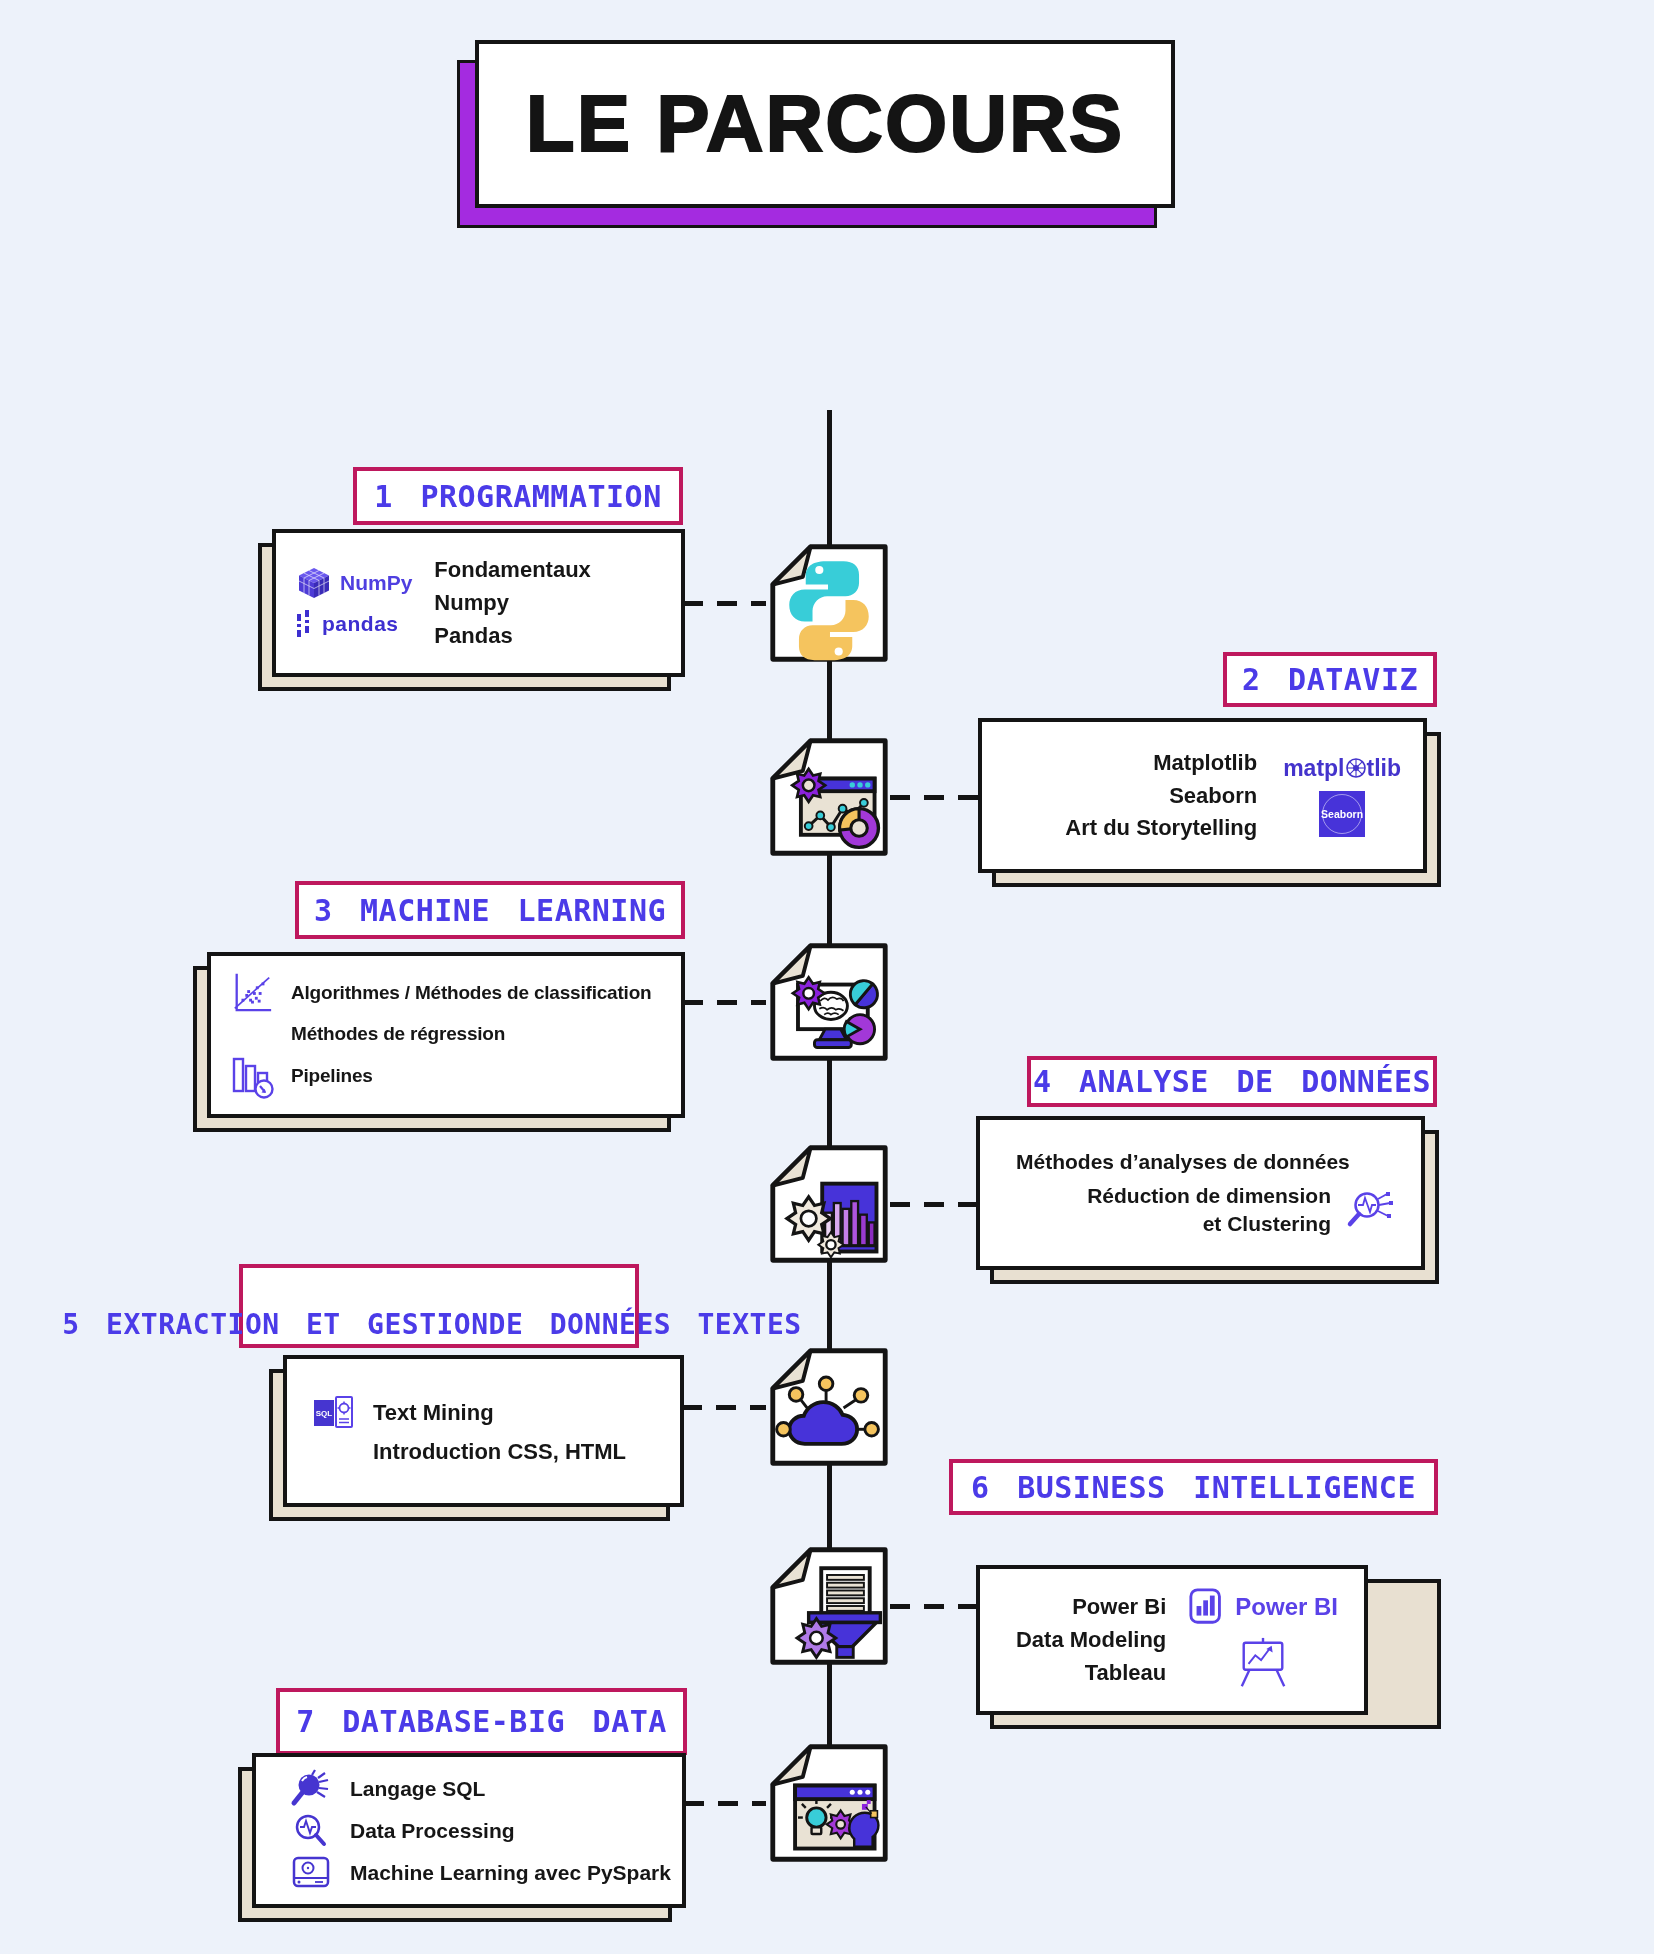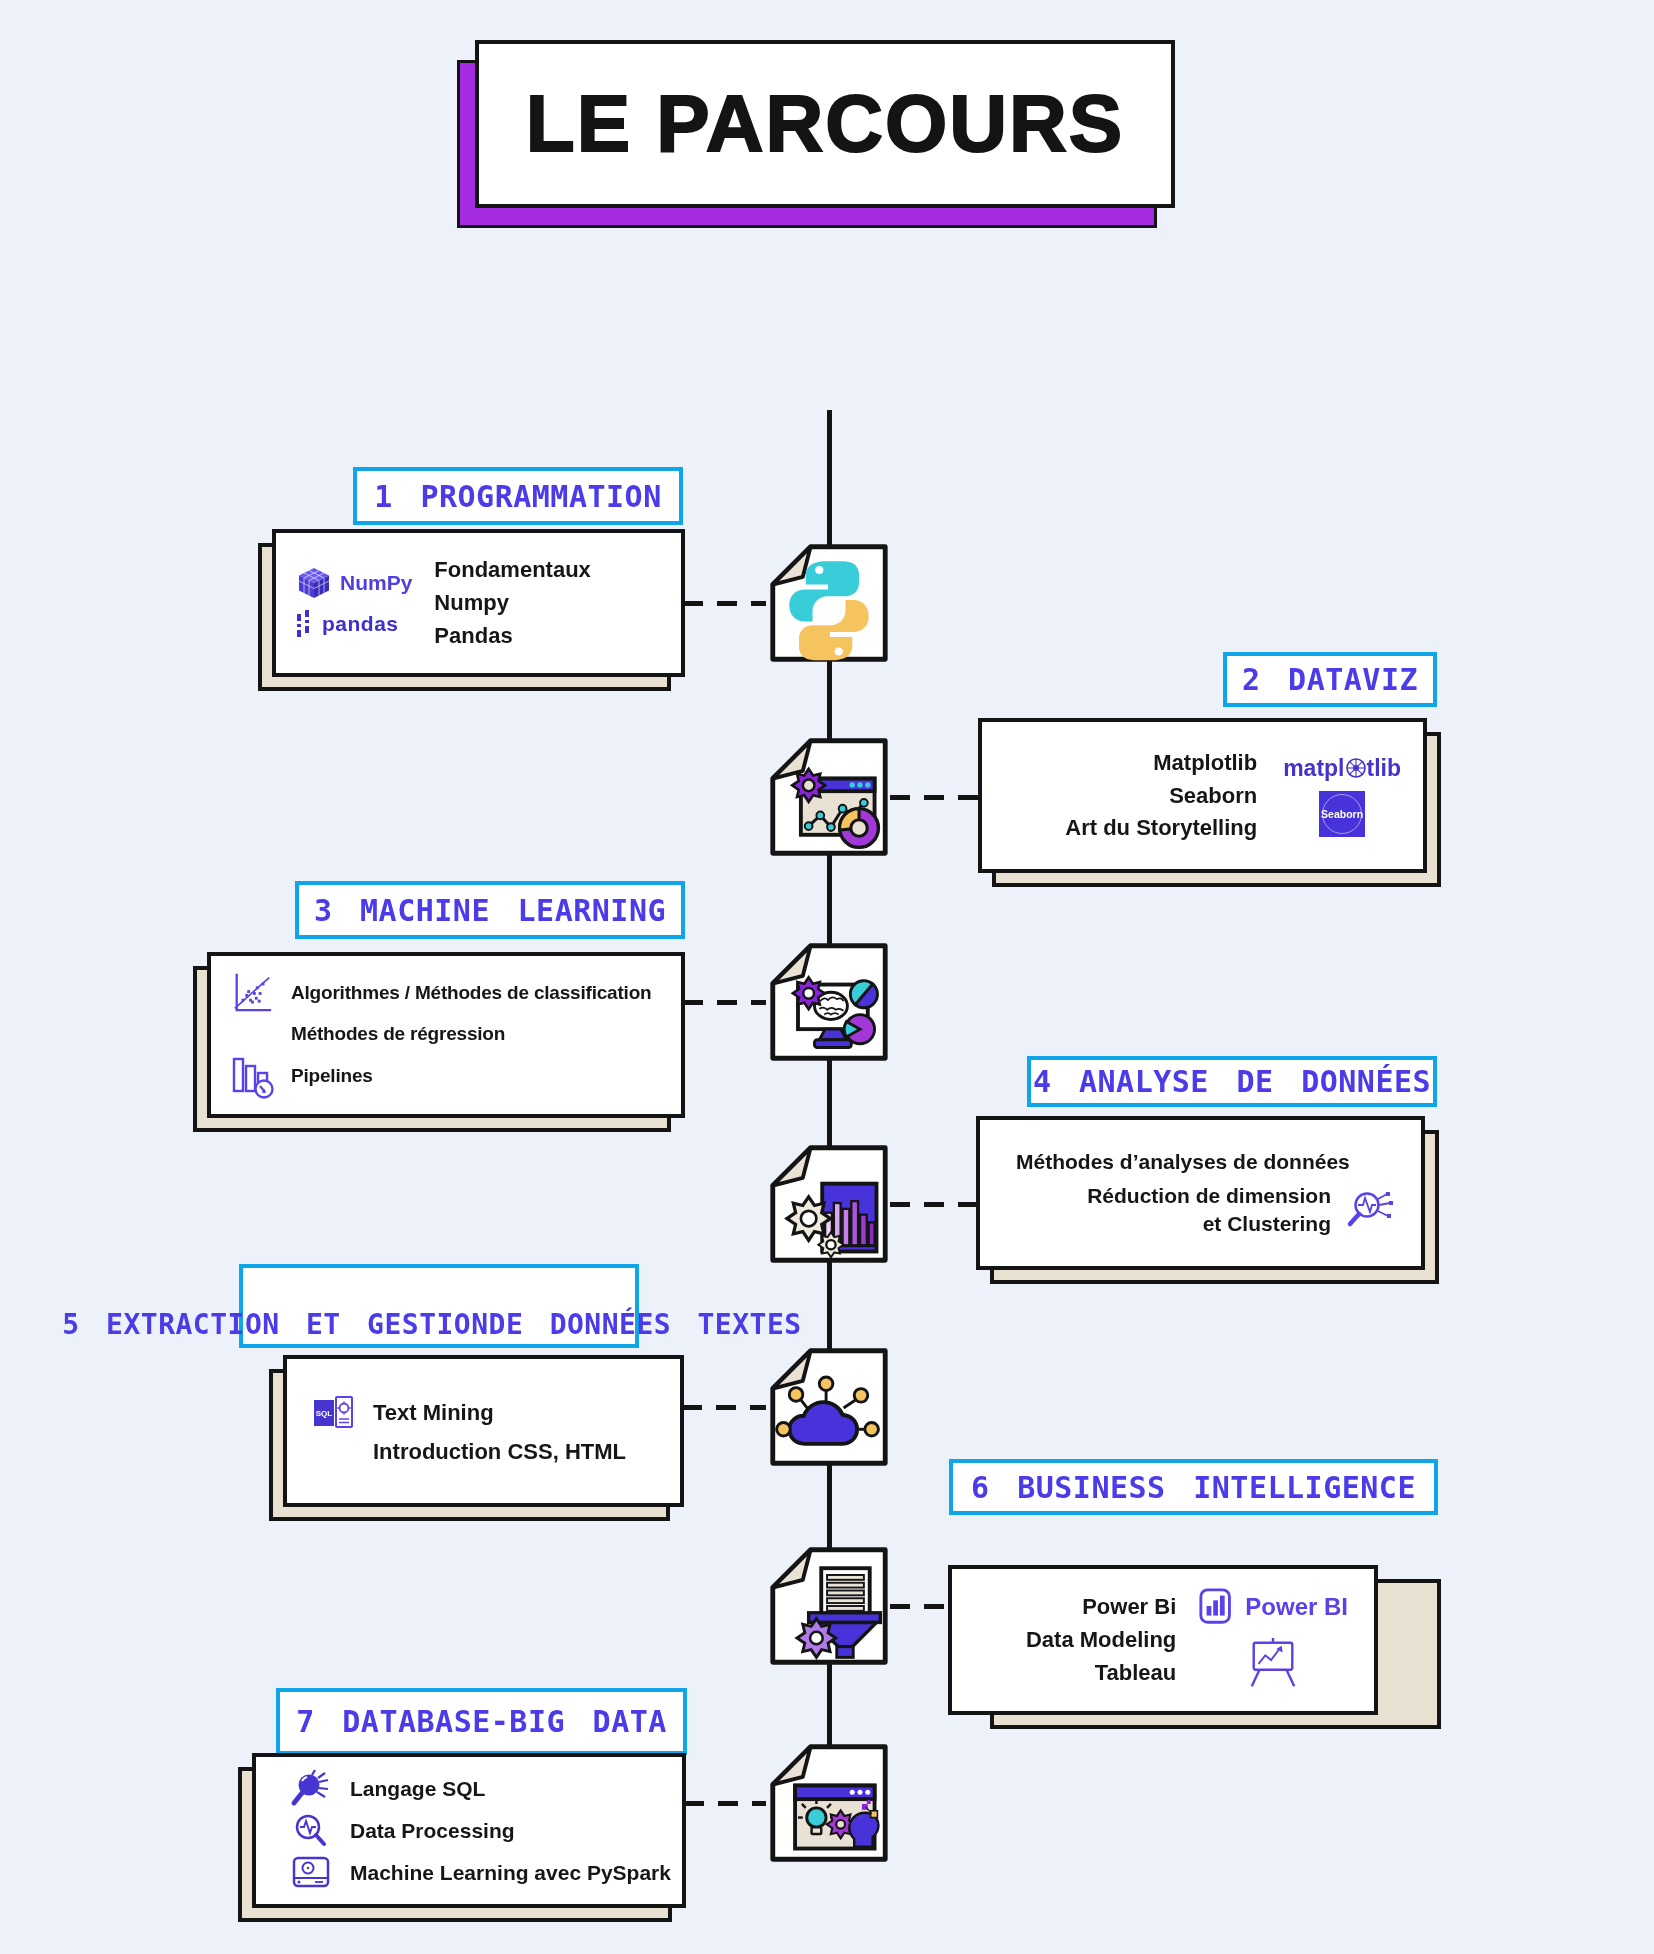--- a/index.html
+++ b/index.html
@@ -3,21 +3,21 @@
 <meta charset="utf-8">
 <style>
   html,body{margin:0;padding:0;}
   *{box-sizing:border-box;}
   body{font-family:"Liberation Sans",sans-serif;background:#EDF2FA;}
   .canvas{position:relative;width:1654px;height:1954px;background:#EDF2FA;overflow:hidden;}
 
   
   .card{position:absolute;background:#fff;border:4px solid #141414;z-index:2;}
   .cshadow{position:absolute;background:#E8E0D1;border:4px solid #141414;z-index:1;}
-  .hdr{position:absolute;background:#fff;border:4px solid #0ea5e9;z-index:2;
+  .hdr{position:absolute;background:#fff;border:4px solid #be185d;z-index:2;
        display:flex;align-items:center;justify-content:center;
        font-family:"DejaVu Sans Mono",monospace;font-weight:bold;color:#4B3BE8;
        font-size:30px;word-spacing:9px;letter-spacing:.5px;white-space:pre;}
 
   
   .title-shadow{position:absolute;left:457px;top:60px;width:700px;height:168px;background:#A42BE0;border:3px solid #141414;z-index:1;}
   .title-box{position:absolute;left:475px;top:40px;width:700px;height:168px;background:#fff;border:4px solid #141414;z-index:2;
              display:flex;align-items:center;justify-content:center;font-size:80px;font-weight:bold;color:#141414;
              letter-spacing:2px;-webkit-text-stroke:2px #141414;}
   .role-box{position:absolute;left:593px;top:302px;width:473px;height:110px;background:#4733D9;border:4px solid #141414;z-index:2;
@@ -67,21 +67,21 @@
   .col-r{display:flex;flex-direction:column;align-items:flex-end;text-align:right;gap:4px;}
 
   
   .c5{left:283px;top:1355px;width:401px;height:152px;display:flex;flex-direction:column;justify-content:center;gap:2px;padding-left:22px;
       font-weight:bold;color:#161616;font-size:22px;}
   .s5{left:269px;top:1369px;width:401px;height:152px;}
   .h5{left:239px;top:1264px;width:400px;height:84px;font-size:28px;flex-direction:row;align-items:flex-end;justify-content:center;
       line-height:1.35;padding-right:14px;}
 
   
-  .c6{left:948px;top:1565px;width:430px;height:150px;display:flex;align-items:center;justify-content:flex-end;gap:22px;padding-right:26px;}
+  .c6{left:976px;top:1565px;width:392px;height:150px;display:flex;align-items:center;justify-content:flex-end;gap:22px;padding-right:26px;}
   .s6{left:990px;top:1579px;width:451px;height:150px;}
   .h6{left:949px;top:1459px;width:489px;height:56px;}
   .pbi{display:flex;align-items:center;gap:7px;font-weight:bold;color:#5A42E8;font-size:24px;}
 
   
   .c7{left:252px;top:1753px;width:434px;height:155px;display:flex;flex-direction:column;justify-content:center;gap:2px;padding-left:30px;
       font-weight:bold;color:#161616;font-size:21px;}
   .s7{left:238px;top:1767px;width:434px;height:155px;}
   .h7{left:276px;top:1688px;width:411px;height:67px;}
 </style>

